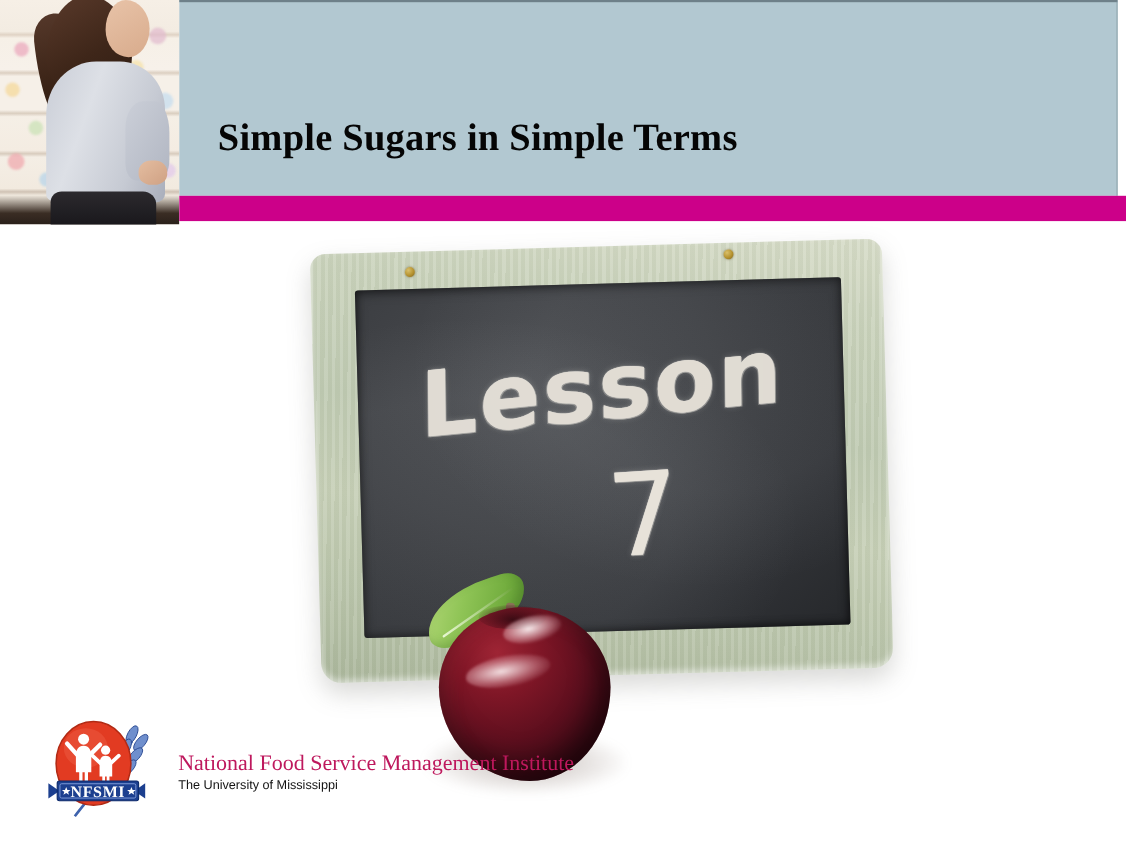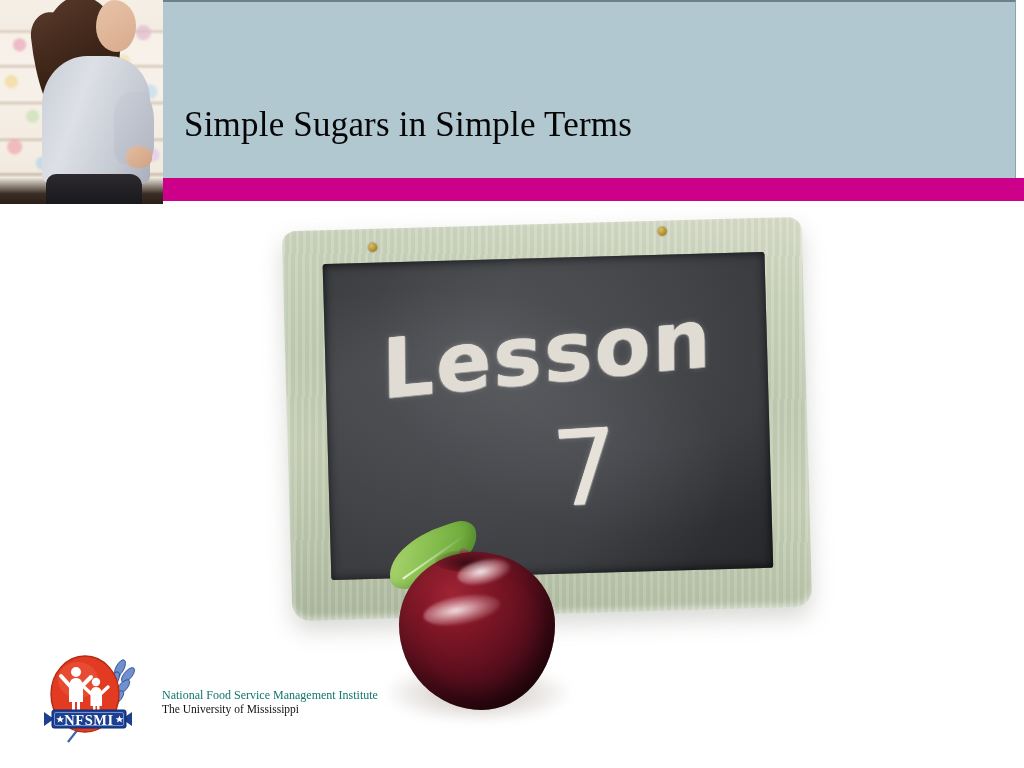--- a/index.html
+++ b/index.html
@@ -27,25 +27,25 @@
     top: 0;
     width: 853px;
     height: 178px;
     background: #b2c8d1;
     border-top: 2px solid #6e8089;
     border-right: 1px solid #8ea3ac;
   }
 
   .slide-title {
     position: absolute;
-    left: 184px;
+    left: 198px;
     top: 107px;
     font-family: "Liberation Serif", "DejaVu Serif", serif;
     font-size: 35px;
-    font-weight: normal;
+    font-weight: bold;
     color: #050505;
     letter-spacing: 0.2px;
     white-space: nowrap;
     line-height: 1.05;
   }
 
   .accent-band {
     position: absolute;
     left: 163px;
     top: 178px;
@@ -337,26 +337,26 @@
     position: relative;
     width: 112px;
     height: 96px;
     flex: none;
     text-align: right;
   }
 
   .footer-text { line-height: 1.18; padding-top: 8px; }
   .footer-line1 {
     font-family: "Liberation Serif", "DejaVu Serif", serif;
-    font-size: 12px;
-    color: #0f766e;
+    font-size: 20px;
+    color: #be185d;
     white-space: nowrap;
   }
   .footer-line2 {
-    font-family: Liberation Serif, serif;
+    font-family: Liberation Sans, sans-serif;
     font-size: 11.5px;
     color: #121212;
     white-space: nowrap;
     margin-top: 1px;
   }
 </style>
 </head>
 <body>
 
 <div class="slide">

